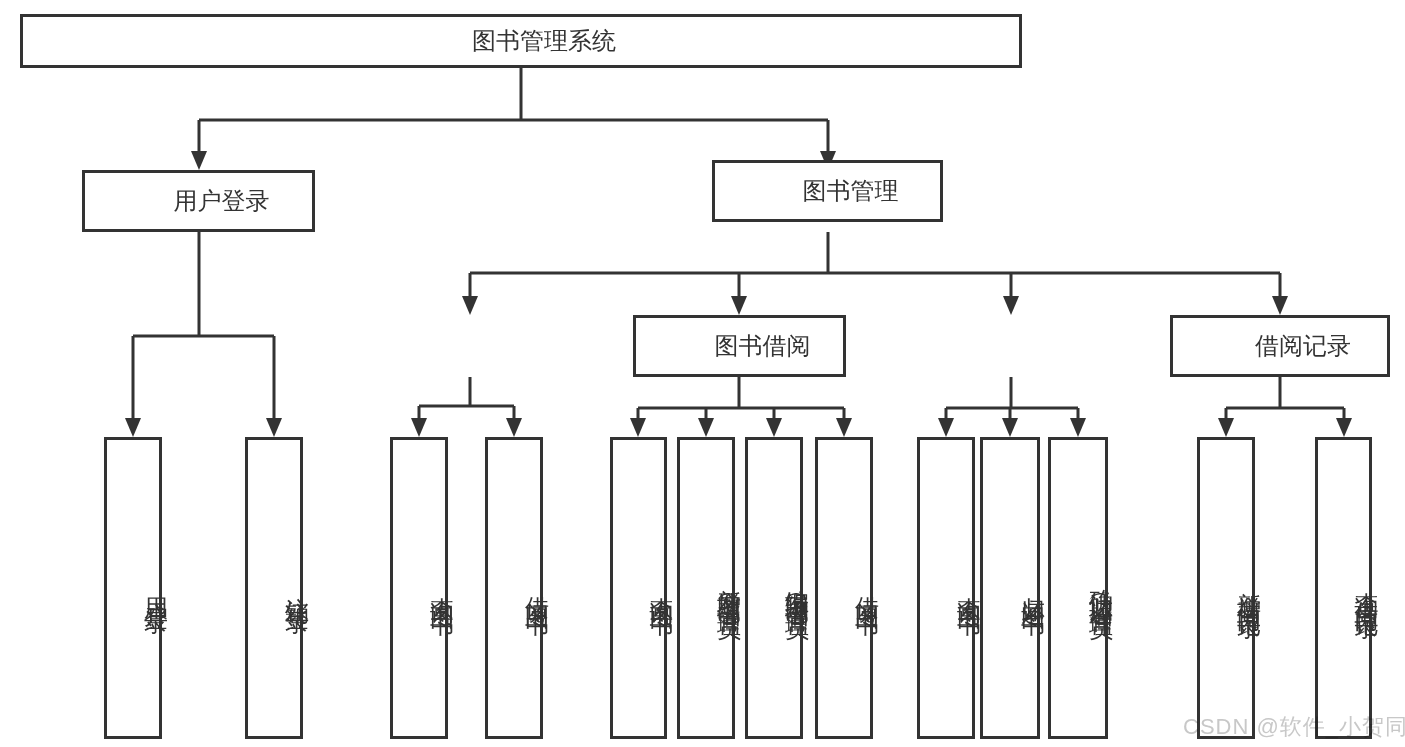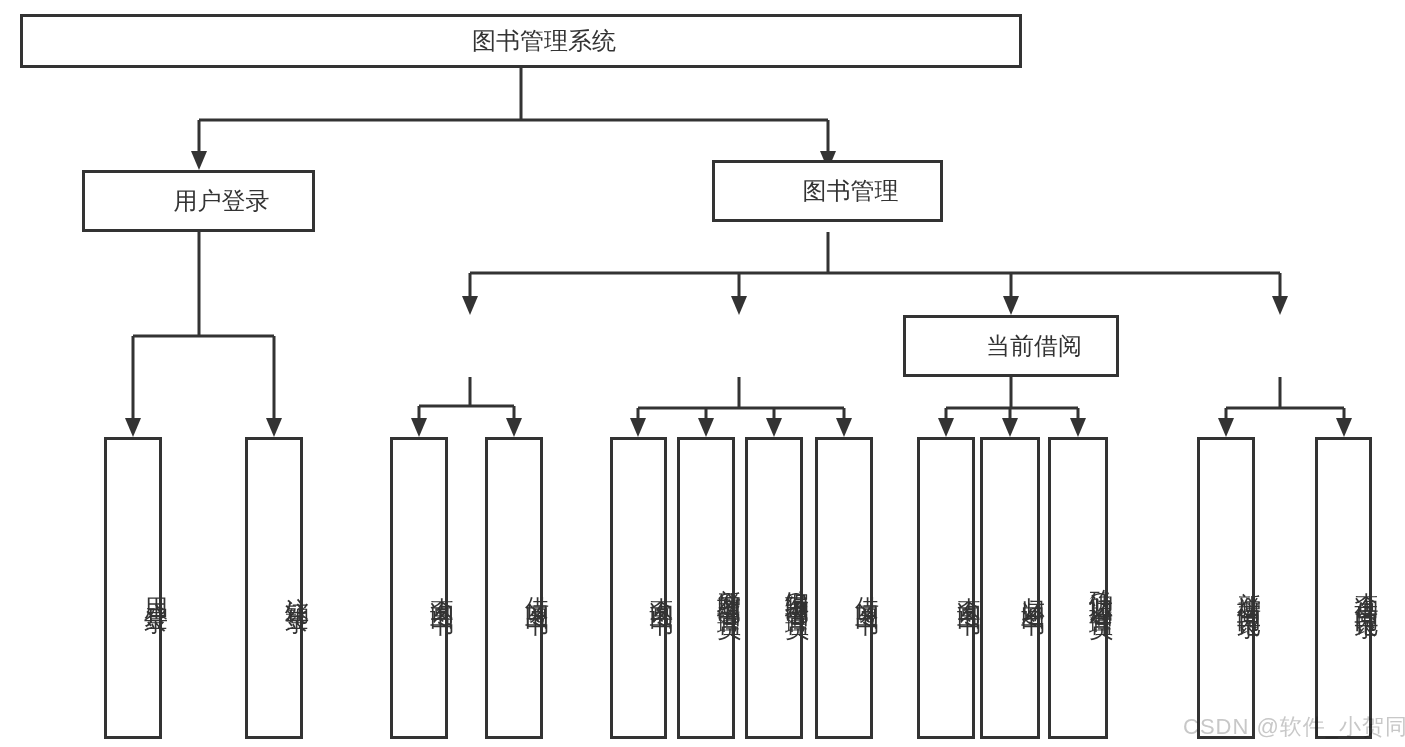--- a/index.html
+++ b/index.html
@@ -104,22 +104,25 @@
     <span>图书管理系统</span>
   </div>
 
   <div class="node" id="n-user-login">
     <span>用户登录</span>
   </div>
   <div class="node" id="n-book-mgmt">
     <span>图书管理</span>
   </div>
 
-  <div class="node" id="n-current">
-    <span>当前借阅</span>
+  <div class="node" id="n-borrowing">
+    <span>图书借阅</span>
+  </div>
+  <div class="node" id="n-records">
+    <span>借阅记录</span>
   </div>
 
   <div class="node vert leaf" id="l-a1">
     <span>用户登录</span>
   </div>
   <div class="node vert leaf" id="l-a2">
     <span>注销登录</span>
   </div>
 
   <div class="node vert leaf" id="l-b1">

